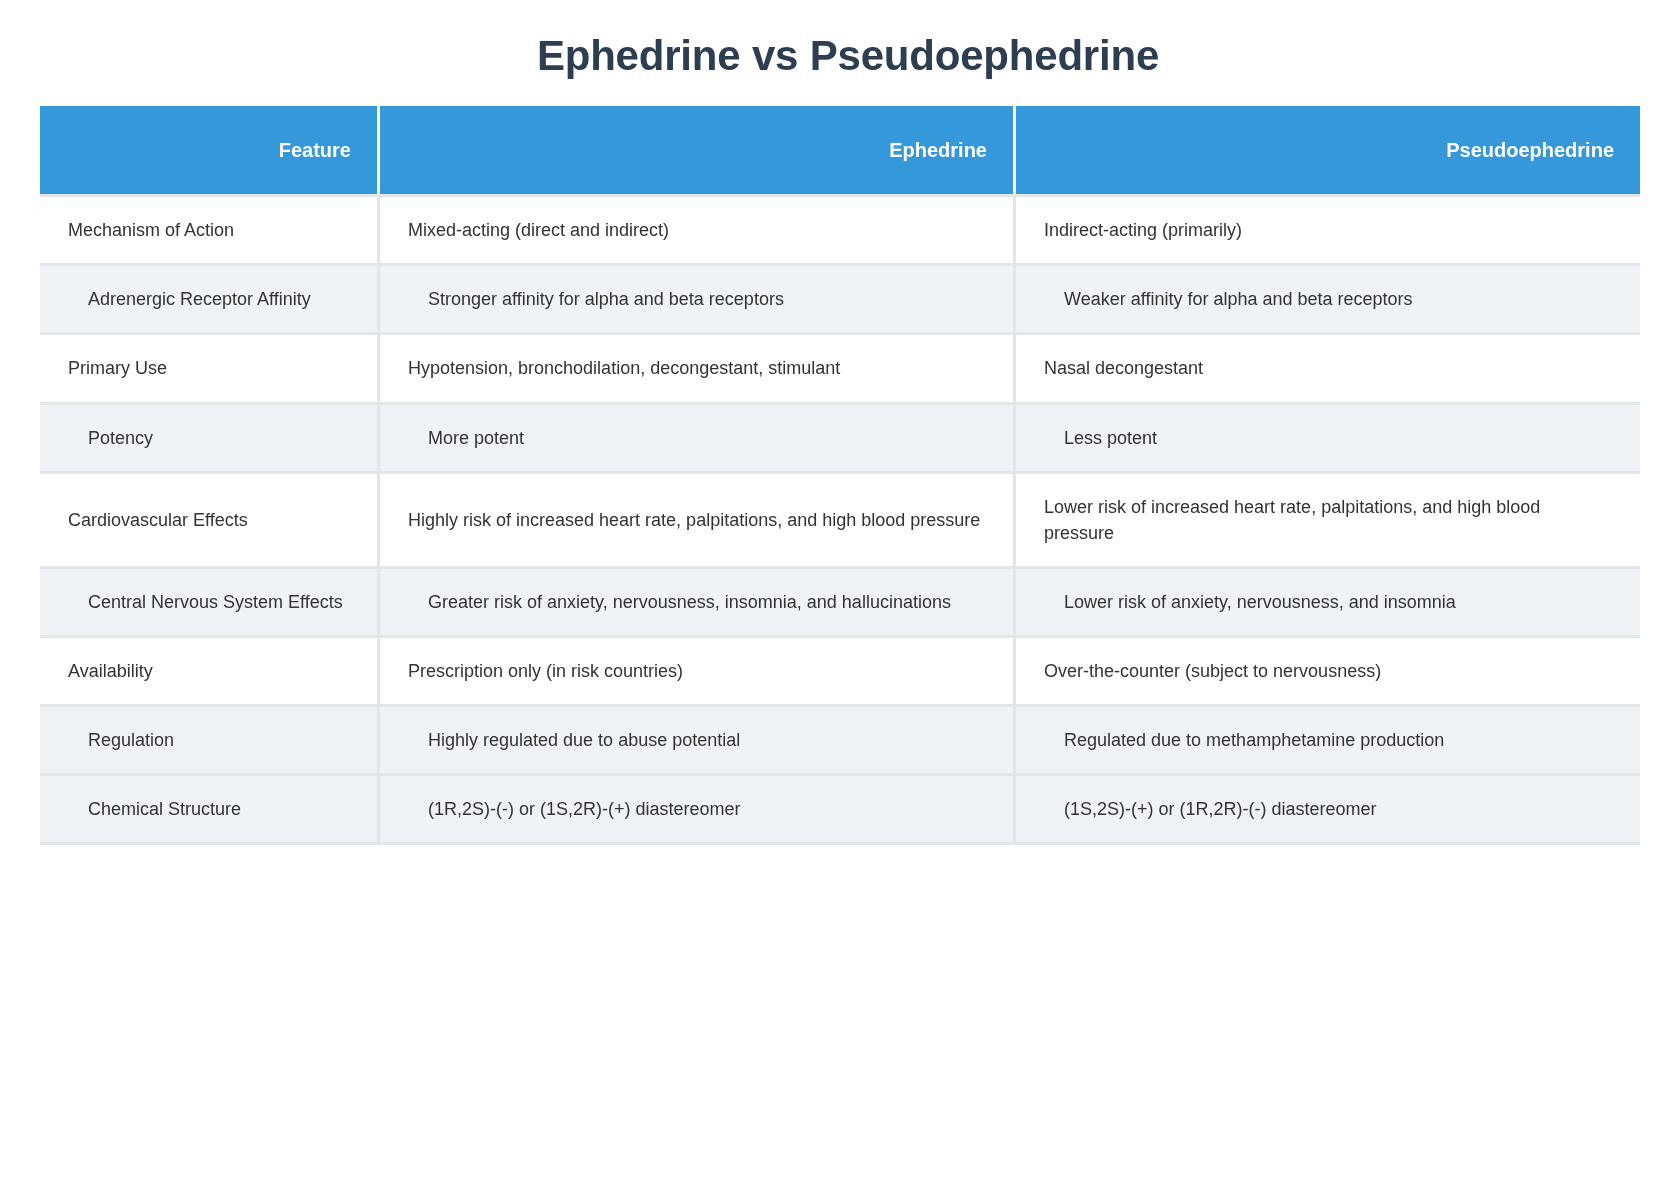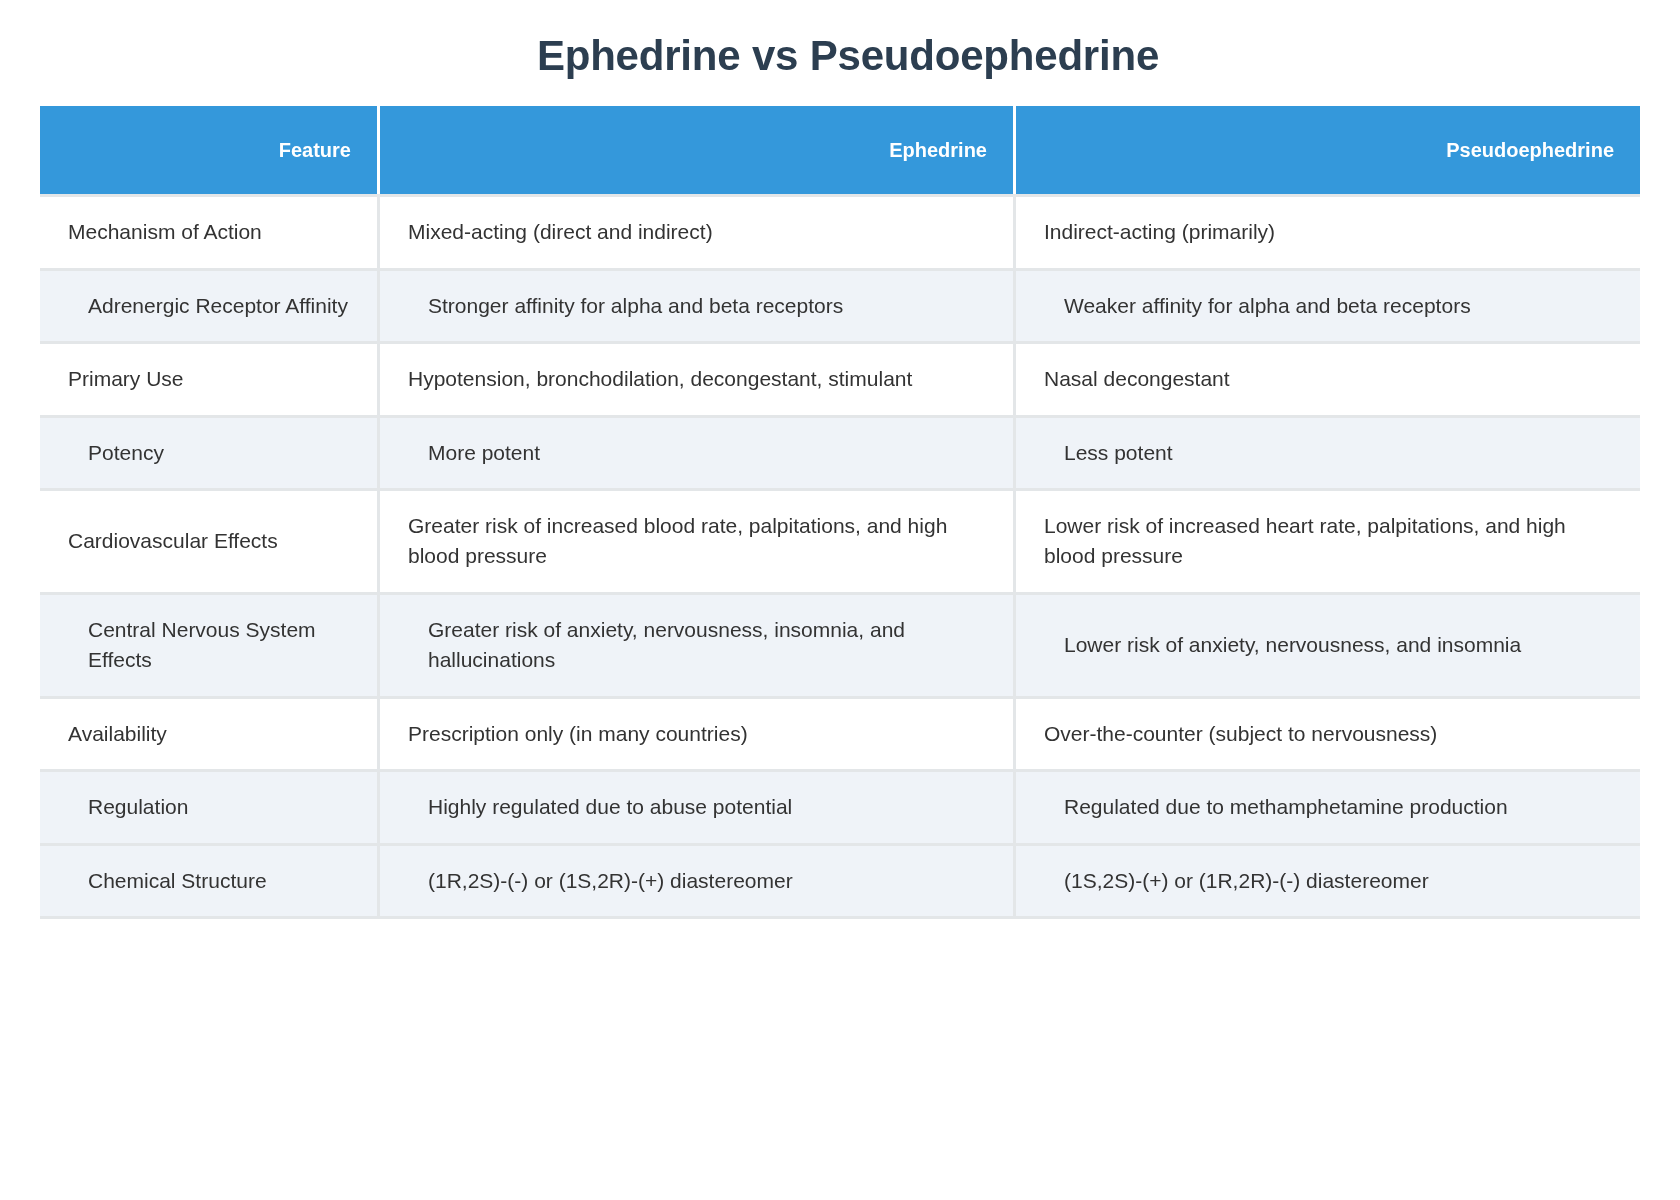--- a/index.html
+++ b/index.html
@@ -58,21 +58,21 @@
     text-align: right;
     padding: 26px 26px 26px 28px;
     vertical-align: middle;
     border-right: 3px solid #ffffff;
     height: 36px;
     box-sizing: content-box;
   }
   thead th:last-child { border-right: none; }
 
   tbody td {
-    font-size: 21px;
+    font-size: 18px;
     color: #333333;
     line-height: 1.45;
     padding: 20px 26px 20px 28px;
     vertical-align: middle;
     border-top: 3px solid #e3e6e8;
     border-right: 3px solid #e3e6e8;
     background: #ffffff;
   }
   tbody td:last-child { border-right: none; }
 
@@ -126,31 +126,31 @@
             <td>Hypotension, bronchodilation, decongestant, stimulant</td>
             <td>Nasal decongestant</td>
           </tr>
           <tr class="alt">
             <td class="feature-cell">Potency</td>
             <td>More potent</td>
             <td>Less potent</td>
           </tr>
           <tr>
             <td class="feature-cell">Cardiovascular Effects</td>
-            <td>Greater risk of increased blood rate, palpitations, and high blood pressure</td>
+            <td>Highly risk of increased heart rate, palpitations, and high blood pressure</td>
             <td>Lower risk of increased heart rate, palpitations, and high blood pressure</td>
           </tr>
           <tr class="alt">
             <td class="feature-cell">Central Nervous System Effects</td>
             <td>Greater risk of anxiety, nervousness, insomnia, and hallucinations</td>
             <td>Lower risk of anxiety, nervousness, and insomnia</td>
           </tr>
           <tr>
             <td class="feature-cell">Availability</td>
-            <td>Prescription only (in many countries)</td>
+            <td>Prescription only (in risk countries)</td>
             <td>Over-the-counter (subject to nervousness)</td>
           </tr>
           <tr class="alt">
             <td class="feature-cell">Regulation</td>
             <td>Highly regulated due to abuse potential</td>
             <td>Regulated due to methamphetamine production</td>
           </tr>
           <tr class="alt">
             <td class="feature-cell">Chemical Structure</td>
             <td>(1R,2S)-(-) or (1S,2R)-(+) diastereomer</td>

